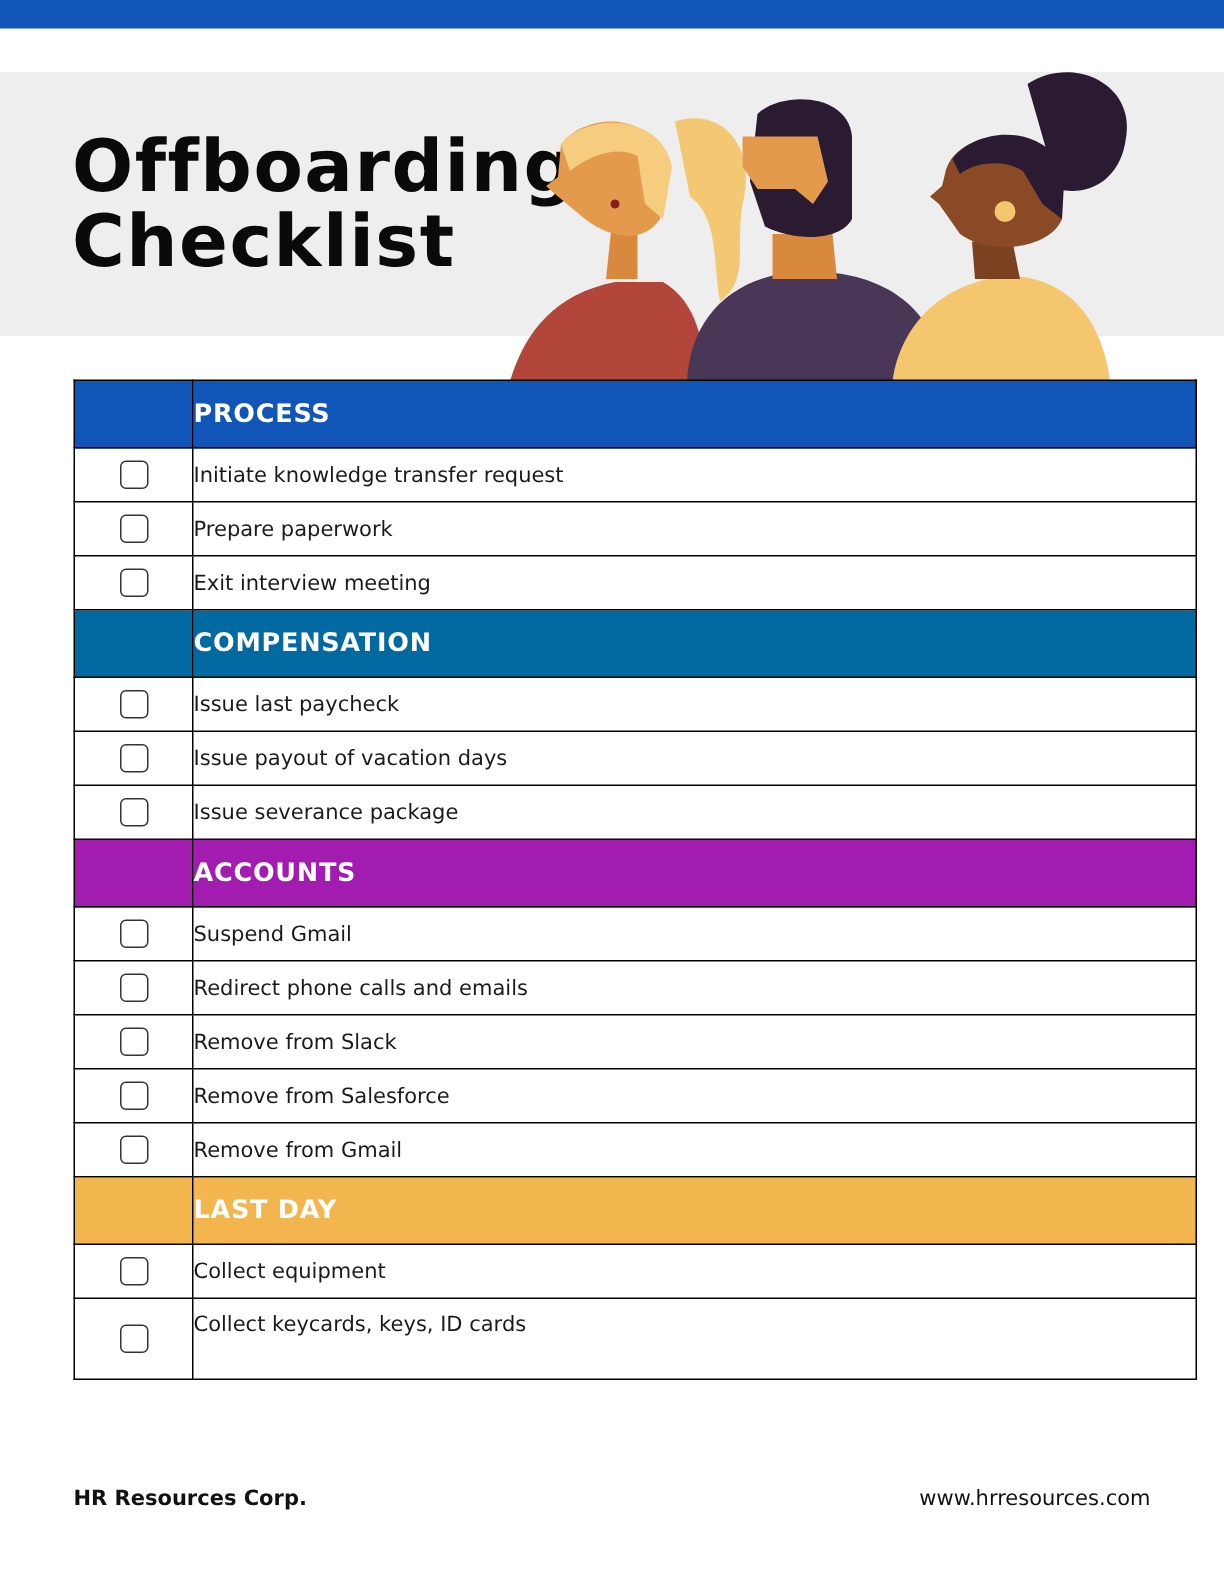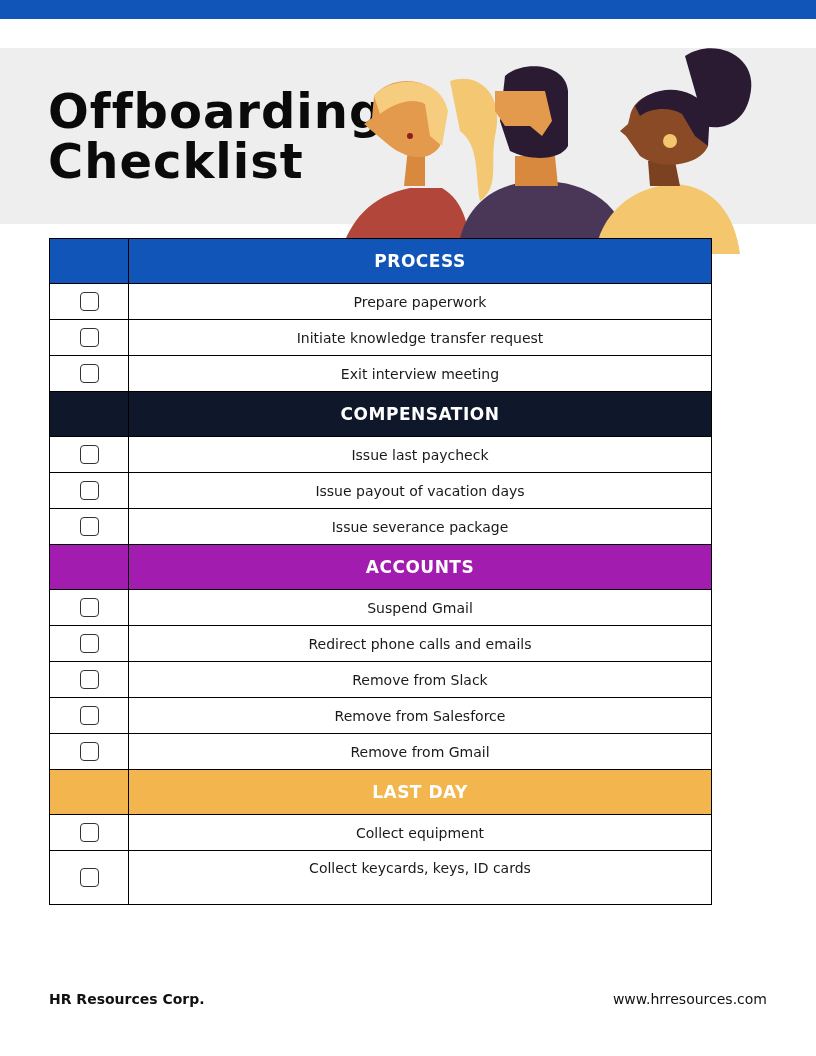--- a/index.html
+++ b/index.html
@@ -10,22 +10,22 @@
     .topbar { position: absolute; left: 0; top: 0; width: 816px; height: 19px; background: #1155b8; }
     .hero { position: absolute; left: 0; top: 48px; width: 816px; height: 176px; background: #eeeeee; }
     .title {
       position: absolute; left: 48px; top: 86px; margin: 0;
       font-family: "DejaVu Sans", sans-serif; font-weight: bold; font-size: 48px;
       line-height: 50px; letter-spacing: 1px; color: #0a0a0a;
     }
     .title span { display: block; }
     .illus { position: absolute; left: 330px; top: 36px; width: 430px; height: 218px; }
     table.checklist {
-      position: absolute; left: 49px; top: 238px; width: 663px;
-      border-collapse: collapse; table-layout: fixed; text-align: center;
+      position: absolute; left: 49px; top: 253px; width: 749px;
+      border-collapse: collapse; table-layout: fixed;
     }
     table.checklist td { border: 1.5px solid #000; padding: 0; }
     td.cb-cell { width: 78px; text-align: center; vertical-align: middle; }
     td.label-cell { padding-left: 10px; font-family: "DejaVu Sans", sans-serif; font-size: 14px; color: #1a1a1a; }
     tr.section td { height: 44px; }
     tr.section td.label-cell {
       font-family: "DejaVu Sans", sans-serif; font-weight: bold; font-size: 17px; color: #fff; letter-spacing: 0.5px;
     }
     tr.item td { height: 35px; }
     tr.item.tall td { height: 44px; }
@@ -78,32 +78,32 @@
 
 <table class="checklist">
   <tbody>
 
     <tr class="section" style="background:#1155b8;">
       <td class="cb-cell"></td>
       <td class="label-cell">PROCESS</td>
     </tr>
     <tr class="item">
       <td class="cb-cell"><span class="checkbox"></span></td>
-      <td class="label-cell">Prepare paperwork</td>
+      <td class="label-cell">Initiate knowledge transfer request</td>
     </tr>
     <tr class="item">
       <td class="cb-cell"><span class="checkbox"></span></td>
-      <td class="label-cell">Initiate knowledge transfer request</td>
+      <td class="label-cell">Prepare paperwork</td>
     </tr>
     <tr class="item">
       <td class="cb-cell"><span class="checkbox"></span></td>
       <td class="label-cell">Exit interview meeting</td>
     </tr>
 
-    <tr class="section" style="background:#0f172a;">
+    <tr class="section" style="background:#0369a1;">
       <td class="cb-cell"></td>
       <td class="label-cell">COMPENSATION</td>
     </tr>
     <tr class="item">
       <td class="cb-cell"><span class="checkbox"></span></td>
       <td class="label-cell">Issue last paycheck</td>
     </tr>
     <tr class="item">
       <td class="cb-cell"><span class="checkbox"></span></td>
       <td class="label-cell">Issue payout of vacation days</td>

